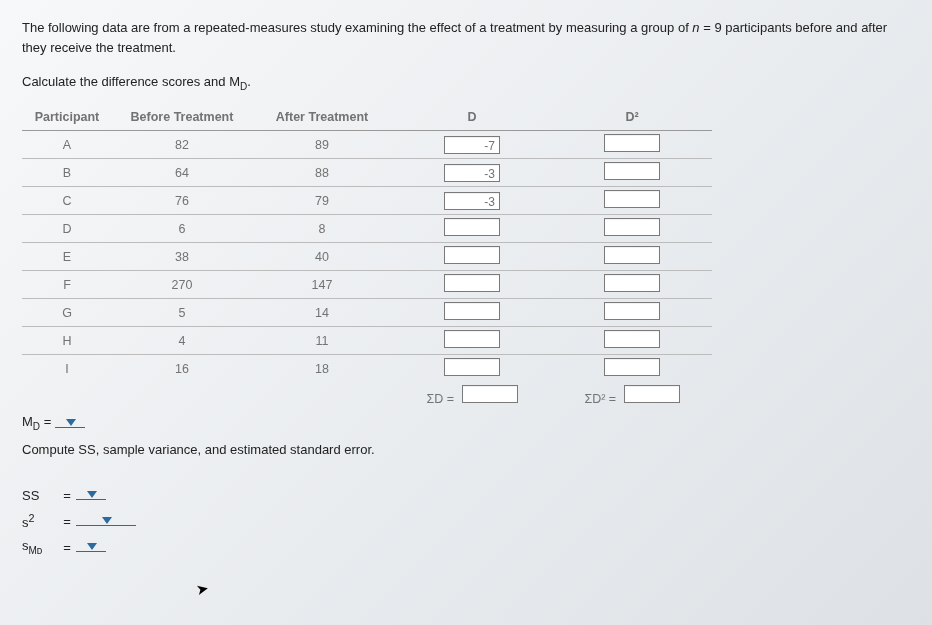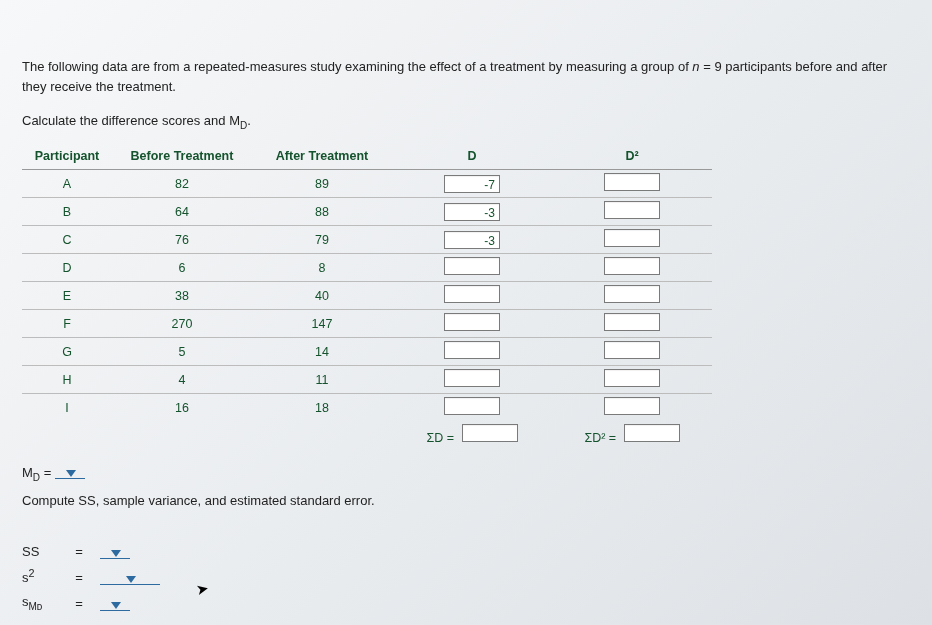--- a/index.html
+++ b/index.html
@@ -7,29 +7,29 @@
     margin: 0;
     padding: 18px 22px;
     width: 932px;
     height: 625px;
     font-family: Arial, Helvetica, sans-serif;
     font-size: 13px;
     color: #222;
     background: linear-gradient(135deg, #f7f8f9 0%, #e9ecef 55%, #dde1e5 100%);
     position: relative;
   }
-  .instr { line-height: 1.55; max-width: 880px; margin-top: 39px; }
+  .instr { line-height: 1.55; max-width: 880px; }
   .instr .it { font-style: italic; }
   .prompt { margin-top: 14px; margin-bottom: 12px; }
   .sub  { vertical-align: sub; font-size: 10px; }
 
   table.data {
     border-collapse: collapse;
     font-size: 12.5px;
-    color: #14532d;
+    color: #737373;
   }
   table.data th {
     font-weight: 700;
     padding: 4px 10px 6px 10px;
     border-bottom: 1px solid #999;
     text-align: center;
     white-space: nowrap;
   }
   table.data td {
     padding: 3px 10px;
@@ -53,25 +53,25 @@
     background: #fff;
     font-size: 12px;
     text-align: right;
     padding: 0 4px;
     box-shadow: inset 0 1px 1px rgba(0,0,0,0.06);
   }
   .sum-label { font-size: 12.5px; }
   .sum-row td { border-bottom: none; padding-top: 6px; }
   .sum-right { text-align: right; padding-right: 4px; }
 
-  .md-row { margin-top: 17px; font-size: 13px; display:flex; align-items:center; gap:4px;}
+  .md-row { margin-top: 5px; font-size: 13px; display:flex; align-items:center; gap:4px;}
   .prompt2 { margin-top: 8px; }
 
   .calc-block { margin-top: 22px; font-size: 13px; }
-  .calc-row { display: flex; align-items: flex-end; height: 26px; gap: 12px; }
+  .calc-row { display: flex; align-items: center; height: 26px; }
   .calc-lbl { width: 36px; }
   .eq { width: 18px; text-align:center; }
 
   .dd {
     display: inline-flex;
     align-items: flex-end;
     border-bottom: 1.5px solid #2d6aa0;
     color: #2d6aa0;
     padding: 0 2px 1px 2px;
     min-width: 30px;

